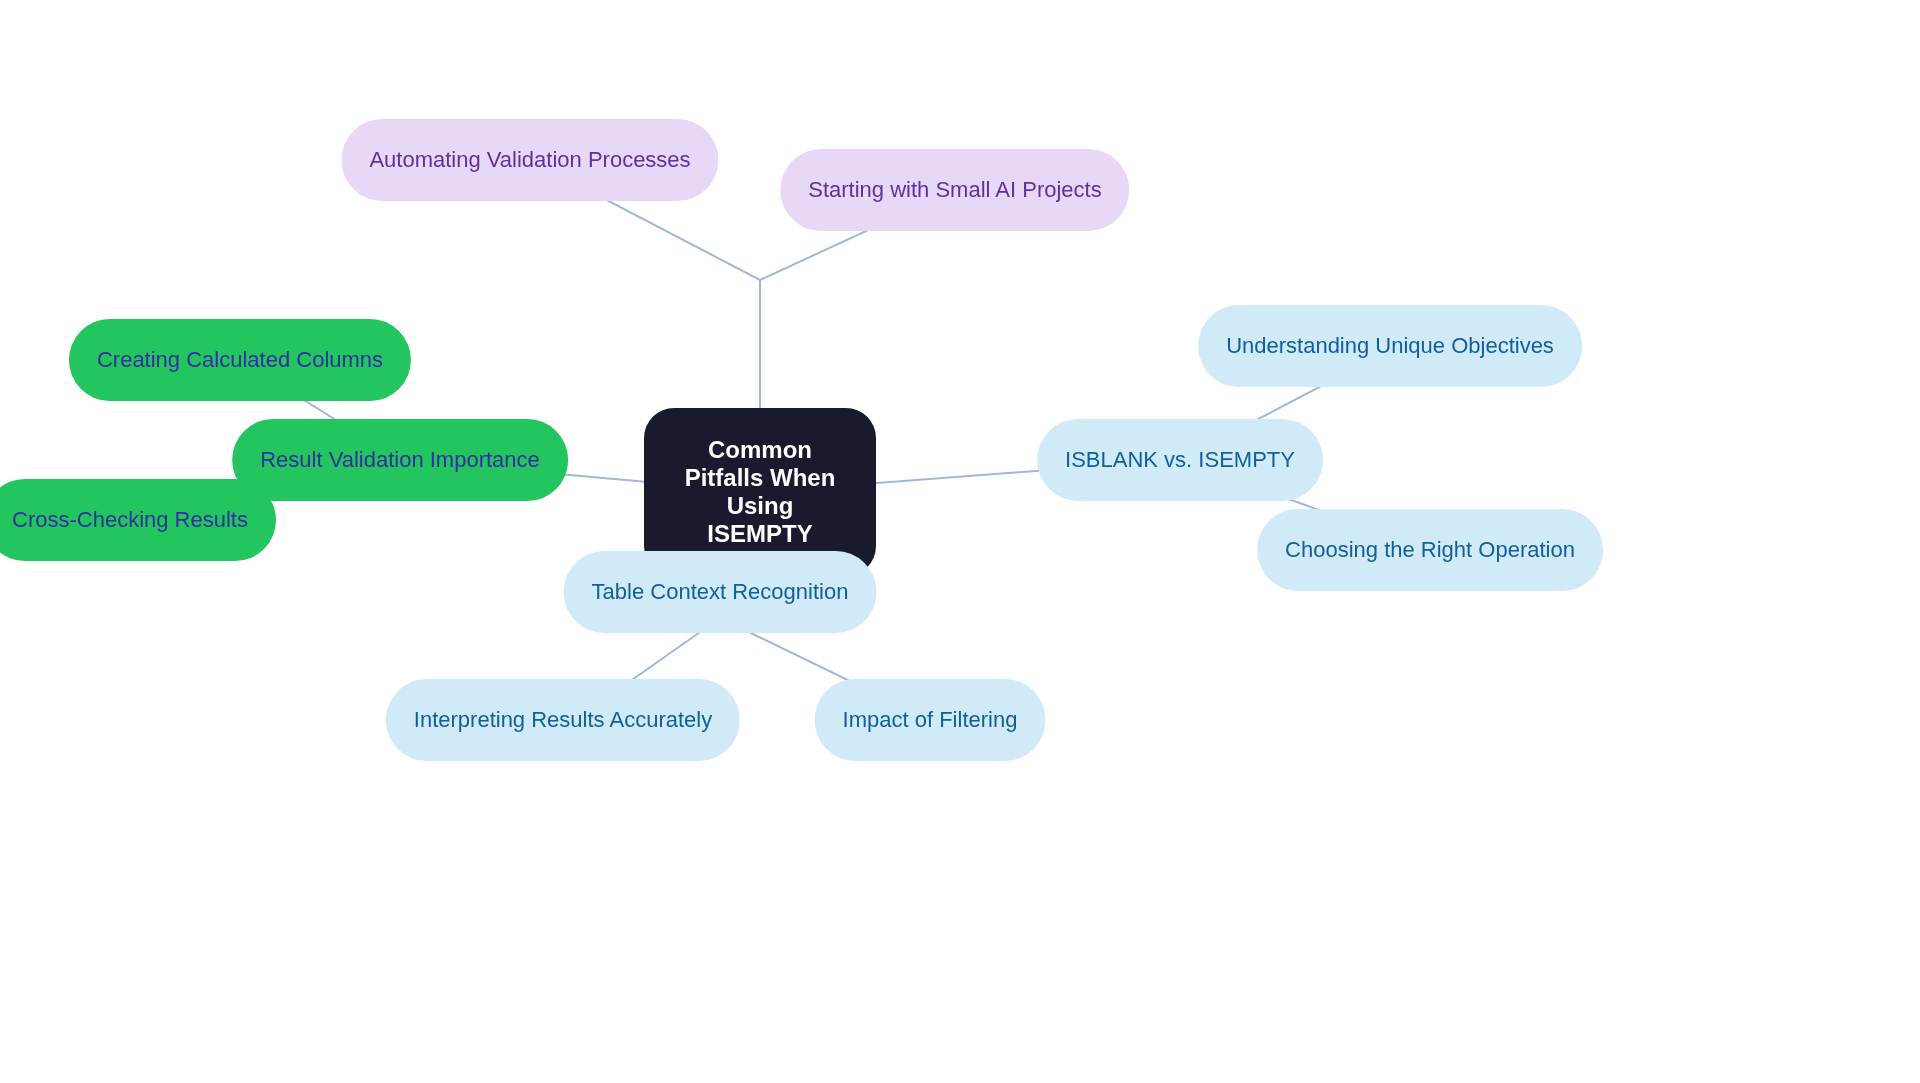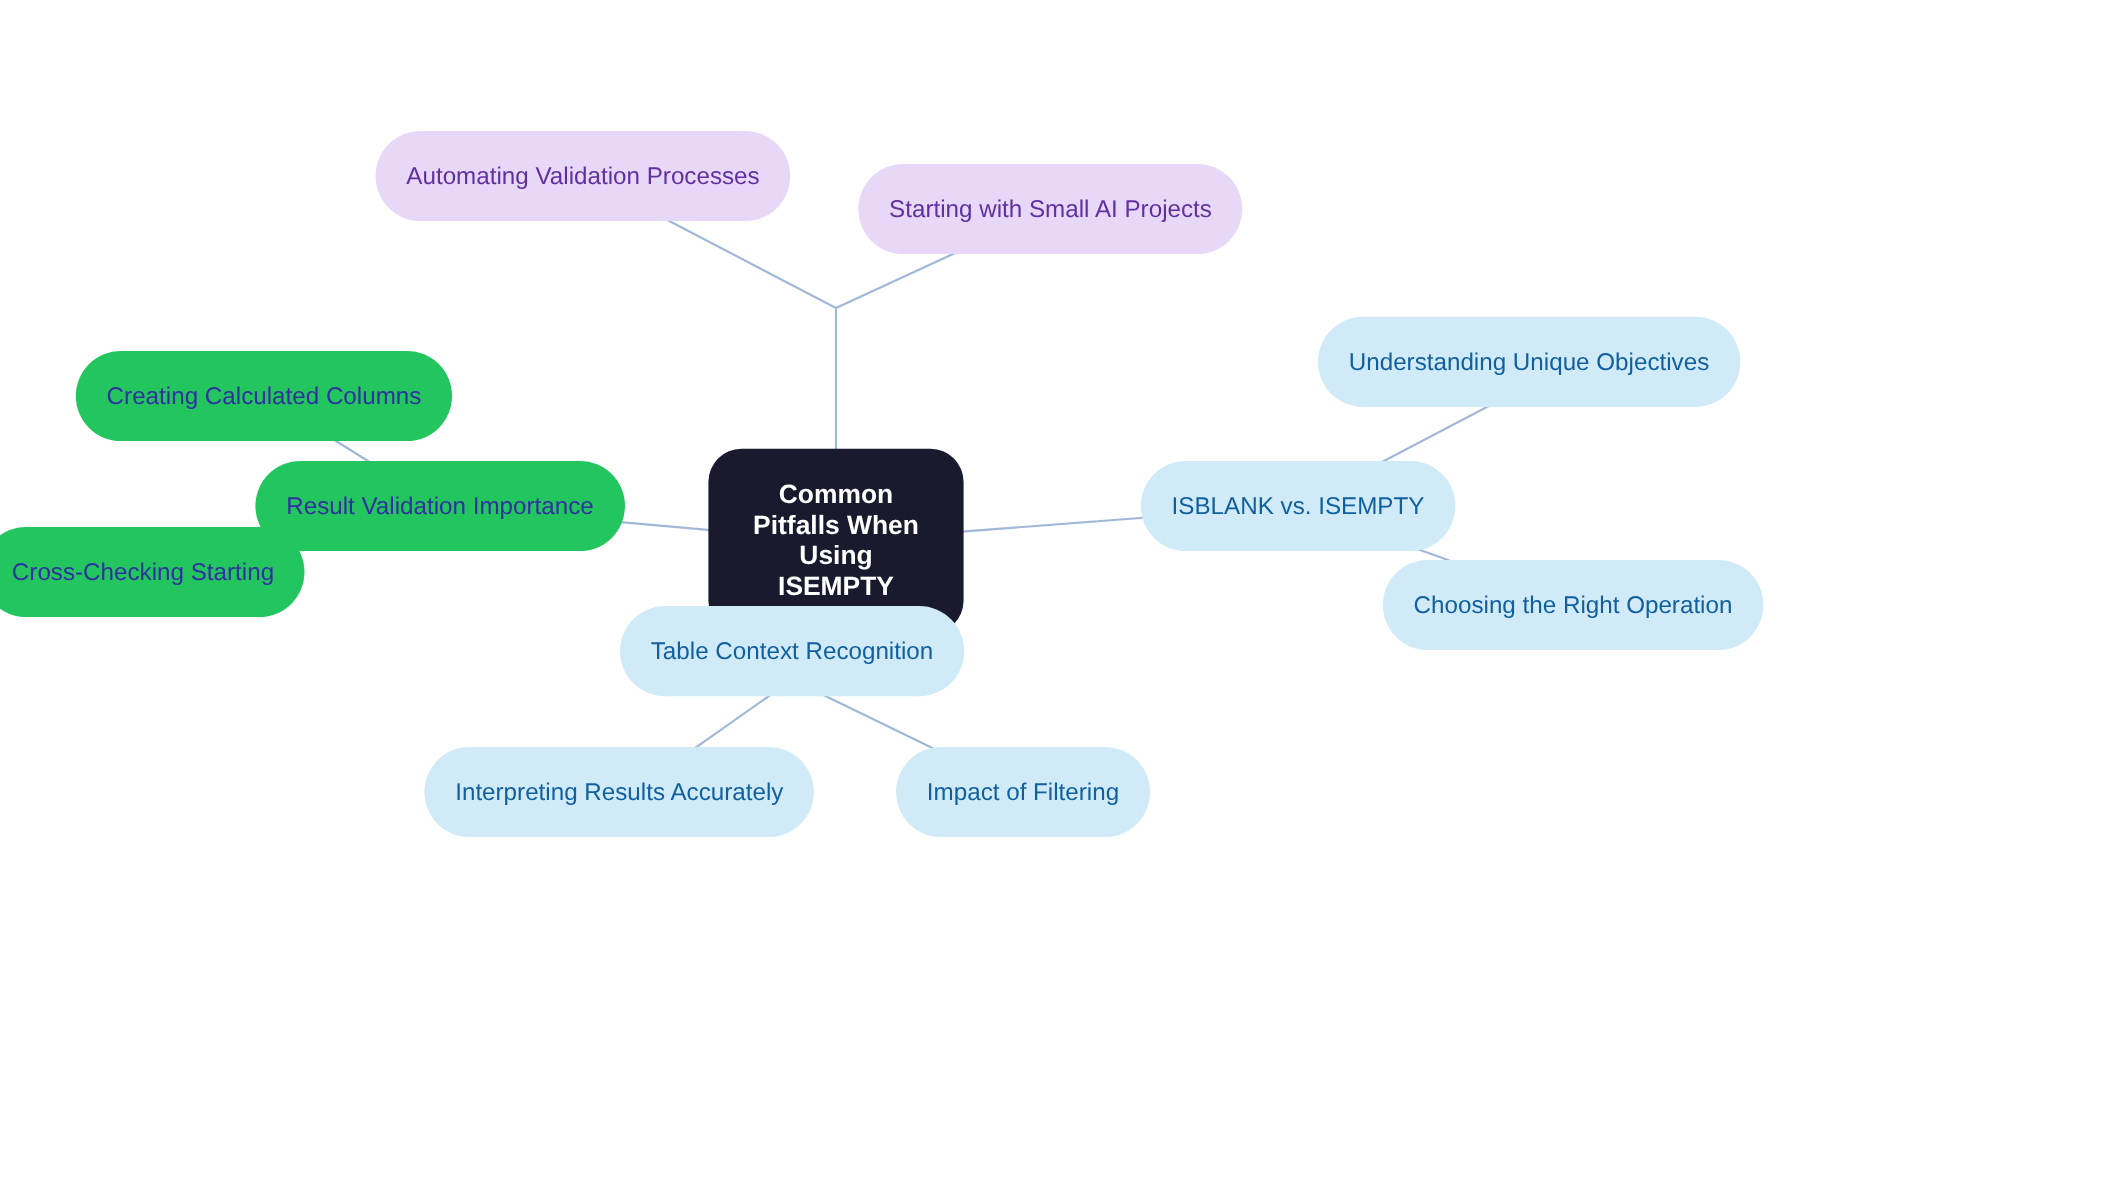--- a/index.html
+++ b/index.html
@@ -93,33 +93,33 @@
     <div class="node node-purple-light" style="left: 955px; top: 190px;">
       <span>Starting with Small AI Projects</span>
     </div>
     <div class="node node-lavender" style="left: 400px; top: 460px;">
       <span>Result Validation Importance</span>
     </div>
     <div class="node node-lavender" style="left: 240px; top: 360px;">
       <span>Creating Calculated Columns</span>
     </div>
     <div class="node node-lavender" style="left: 130px; top: 520px;">
-      <span>Cross-Checking Starting</span>
+      <span>Cross-Checking Results</span>
     </div>
     <div class="node node-blue-light" style="left: 720px; top: 592px;">
       <span>Table Context Recognition</span>
     </div>
     <div class="node node-blue-light" style="left: 563px; top: 720px;">
       <span>Interpreting Results Accurately</span>
     </div>
     <div class="node node-blue-light" style="left: 930px; top: 720px;">
       <span>Impact of Filtering</span>
     </div>
     <div class="node node-blue-light" style="left: 1180px; top: 460px;">
       <span>ISBLANK vs. ISEMPTY</span>
     </div>
-    <div class="node node-blue-light" style="left: 1390px; top: 329px;">
+    <div class="node node-blue-light" style="left: 1390px; top: 346px;">
       <span>Understanding Unique Objectives</span>
     </div>
     <div class="node node-blue-light" style="left: 1430px; top: 550px;">
       <span>Choosing the Right Operation</span>
     </div>
   </div>
 
 </body></html>

